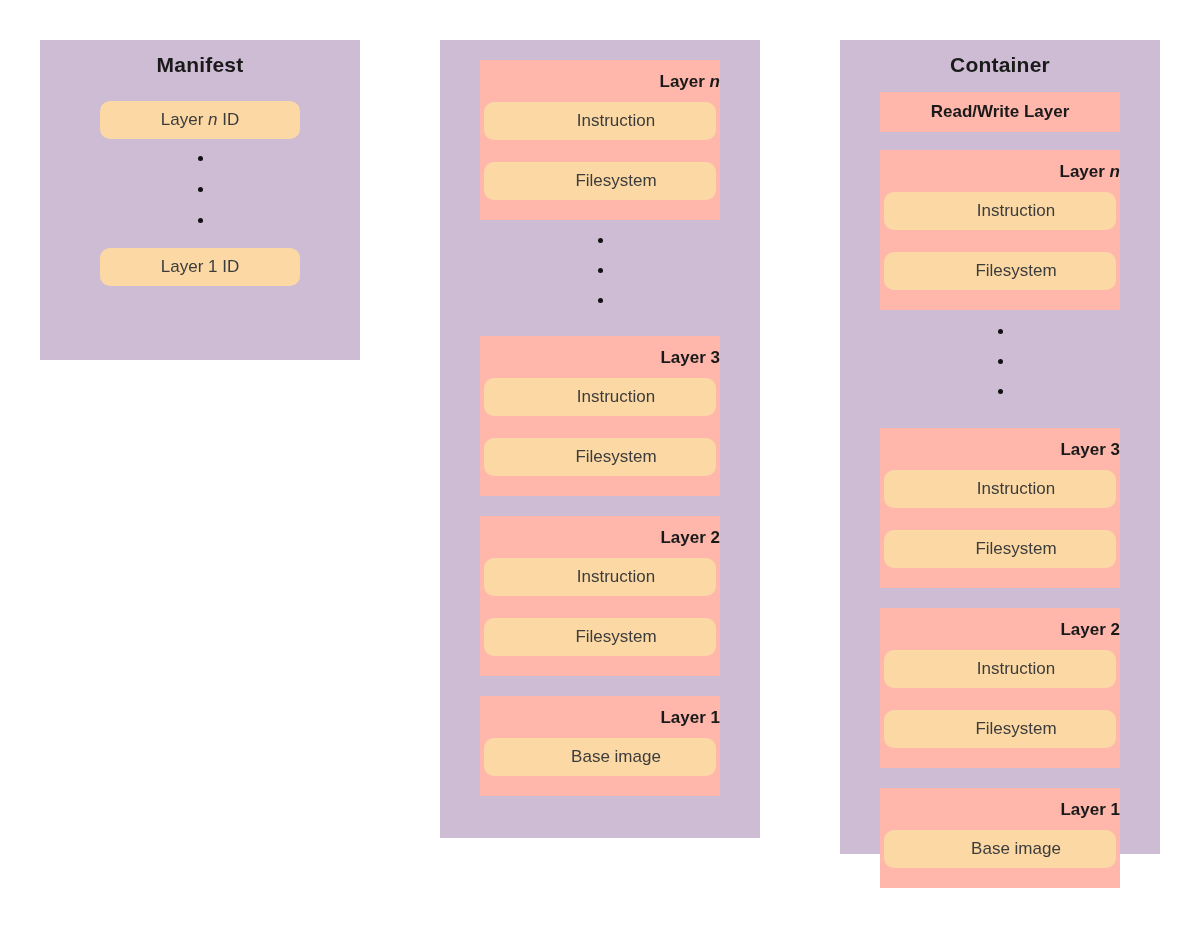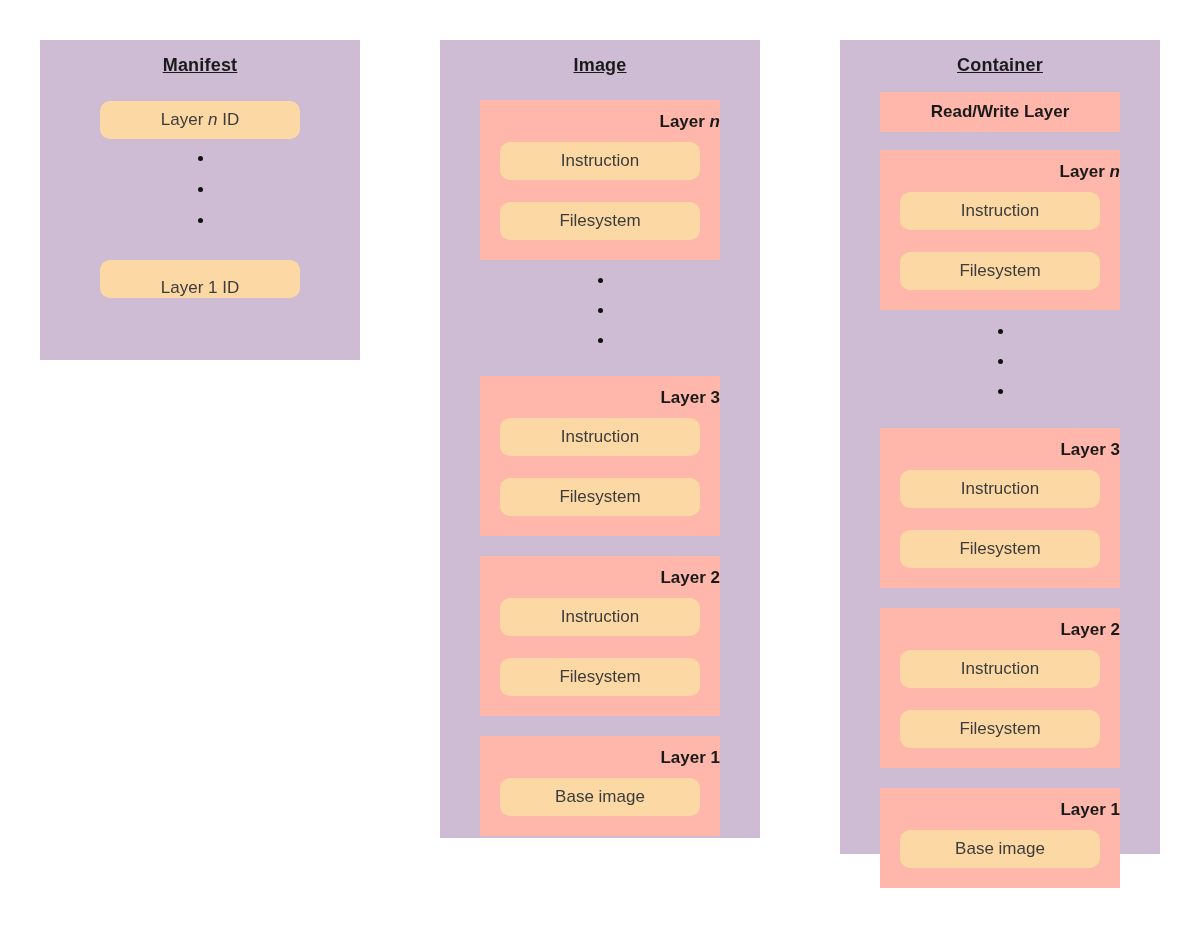--- a/index.html
+++ b/index.html
@@ -16,51 +16,51 @@
     font-family:"Liberation Sans", sans-serif;
     -webkit-font-smoothing:antialiased;
   }
   .panel{position:absolute;top:40px;width:320px;background:var(--panel-bg);}
   #panel-manifest{left:40px;height:320px;}
   #panel-image{left:440px;height:798px;}
   #panel-container{left:840px;height:814px;}
 
   .panel-title{
     margin-top:10px;height:30px;line-height:30px;text-align:center;
-    font-size:18px;font-weight:700;color:var(--title-text);letter-spacing:0.2px;text-decoration:underline;
+    font-size:21px;font-weight:700;color:var(--title-text);letter-spacing:0.2px;
   }
   .pill{
     width:200px;height:38px;margin:0 auto;background:var(--pill-bg);
     border-radius:10px;display:flex;align-items:center;justify-content:center;
     font-size:17px;color:var(--pill-text);white-space:pre;
   }
   .pill i{font-style:italic;}
   #panel-manifest .pill.first{margin-top:21px;}
-  #panel-manifest .pill.gap{margin-top:20px;align-items:flex-end;}
+  #panel-manifest .pill.gap{margin-top:8px;}
 
   .dots{
     display:flex;flex-direction:column;align-items:center;justify-content:center;gap:25px;
   }
   .dots-manifest{height:101px;gap:26px;}
   .dots-image{height:100px;}
   .dots-container{height:102px;}
   .dot{width:5px;height:5px;border-radius:50%;background:var(--dot-color);}
 
   .layer-box{
     width:240px;margin:20px auto 0;background:var(--layer-bg);
     padding:9px 0 20px;box-sizing:border-box;
   }
   .layer-box.after-dots{margin-top:16px;}
   .layer-box.rt18{margin-top:18px;}
   .layer-title{
     height:26px;line-height:26px;text-align:right;font-weight:700;
     font-size:17px;color:var(--title-text);white-space:pre;
   }
   .layer-title i{font-style:italic;font-weight:700;}
-  .layer-box .pill{margin-top:7px;}
+  .layer-box .pill{margin-top:7px;padding-left:32px;}
   .layer-box .pill + .pill{margin-top:22px;}
 
   .rw-layer{
     width:240px;height:40px;margin:12px auto 0;background:var(--layer-bg);
     display:flex;align-items:center;justify-content:center;
     font-weight:700;font-size:17px;color:var(--title-text);
   }
 </style>
 </head>
 <body>
@@ -74,21 +74,20 @@
     <div class="dot"></div>
     <div class="dot"></div>
     <div class="dot"></div>
   </div>
 
 
   <div class="pill gap"><span>Layer 1 ID</span><i></i><span></span></div>
 </div>
 
 <div class="panel" id="panel-image">
-  <div class="panel-title">Image</div>
 
   <div class="layer-box">
     <div class="layer-title"><span>Layer </span><i>n</i></div>
     <div class="pill">Instruction</div>
     <div class="pill">Filesystem</div>
   </div>
 
   <div class="dots dots-image">
     <div class="dot"></div>
     <div class="dot"></div>

